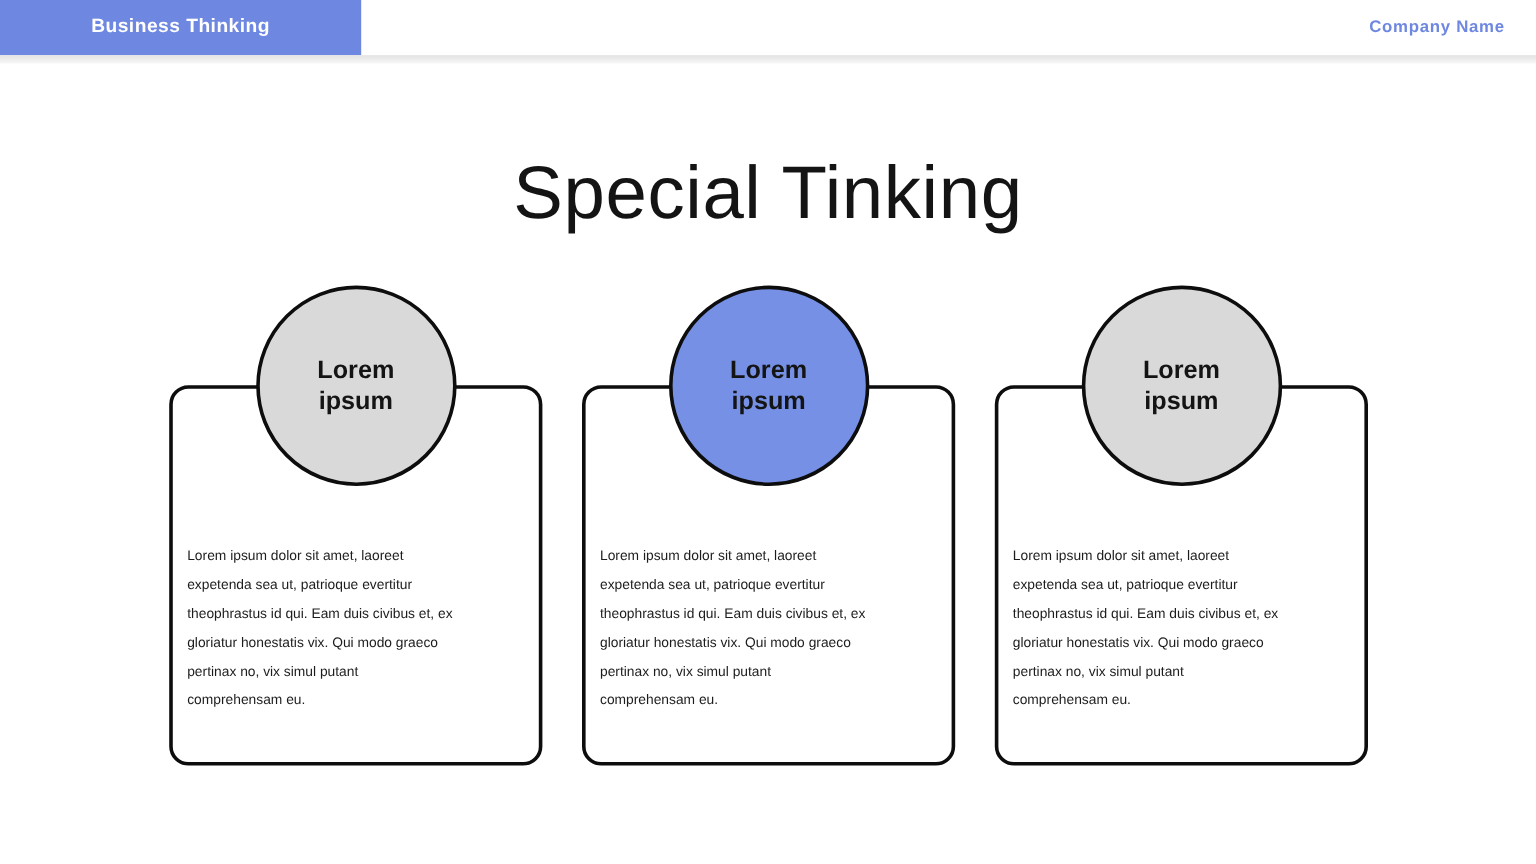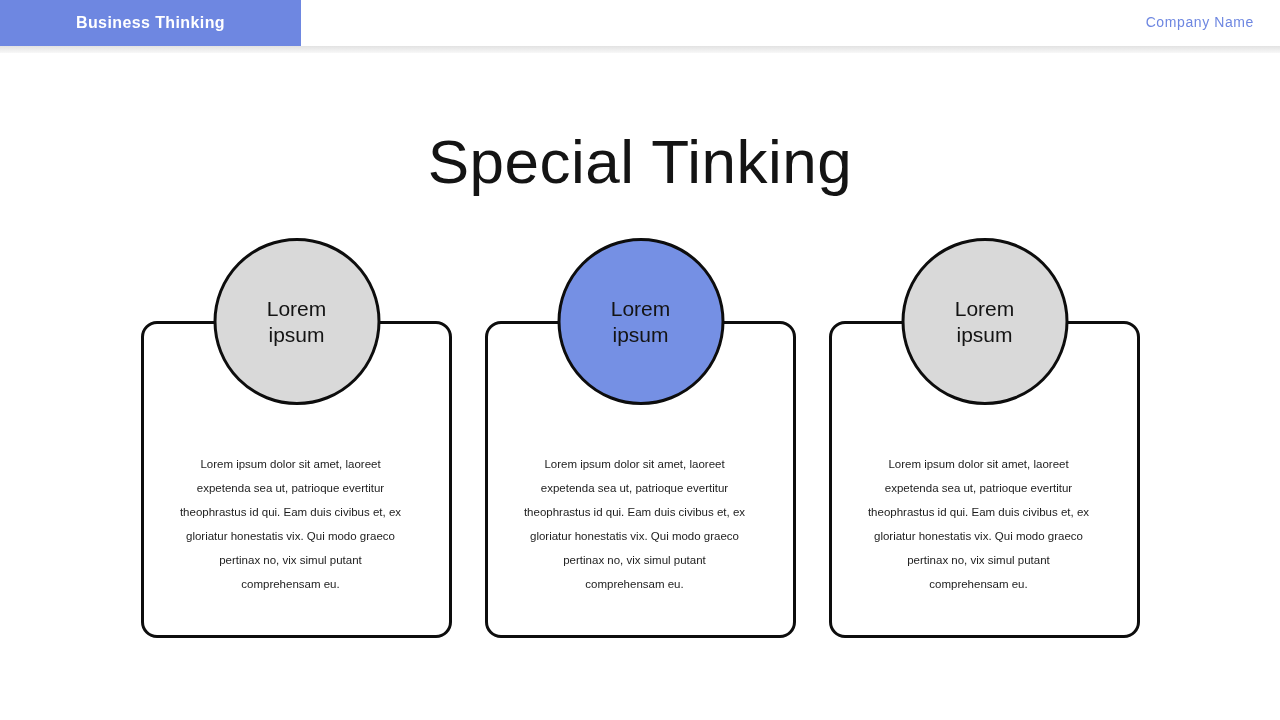--- a/index.html
+++ b/index.html
@@ -11,21 +11,21 @@
   
   .topbar { position: absolute; top: 0; left: 0; width: 1280px; height: 60px; background: #ffffff; }
   .badge {
     position: absolute; top: 0; left: 0; width: 301px; height: 46px;
     background: #6e87e1; color: #ffffff;
     display: flex; align-items: center; justify-content: center;
     font-size: 16px; font-weight: 700; letter-spacing: 0.4px;
   }
   .company {
     position: absolute; top: 14px; right: 26px;
-    color: #6e87e1; font-size: 14px; font-weight: 400; letter-spacing: 0.6px;
+    color: #6e87e1; font-size: 14px; font-weight: 700; letter-spacing: 0.6px;
   }
   .separator {
     position: absolute; top: 46px; left: 0; width: 1280px; height: 7px;
     background: linear-gradient(#e2e2e2, #f8f8f8);
   }
 
   
   .title {
     position: absolute; top: 126px; left: 0; width: 1280px;
     text-align: center; font-size: 62px; font-weight: 400;
@@ -35,26 +35,26 @@
   
   .cards { position: absolute; top: 321px; left: 141px; display: flex; gap: 33px; }
   .card {
     position: relative; width: 311px; height: 317px;
     border: 3px solid #0d0d0d; border-radius: 16px; background: #ffffff;
   }
   .circle {
     position: absolute; top: -86px; left: 50%; transform: translateX(-50%);
     width: 167px; height: 167px; border: 3px solid #0d0d0d; border-radius: 50%;
     display: flex; align-items: center; justify-content: center;
-    text-align: center; font-size: 21px; font-weight: 400; line-height: 26px;
+    text-align: center; font-size: 21px; font-weight: 700; line-height: 26px;
     color: #141414; white-space: pre-line; background: #d9d9d9;
   }
   .card-body {
     position: absolute; top: 128px; left: 12px; right: 24px;
-    text-align: center; font-size: 11.5px; line-height: 24px;
+    text-align: left; font-size: 11.5px; line-height: 24px;
     color: #1c1c1c; white-space: pre-line;
   }
 </style>
 </head>
 <body>
 
 <div class="slide">
 
   <div class="topbar">
     <div class="badge">Business Thinking</div>

